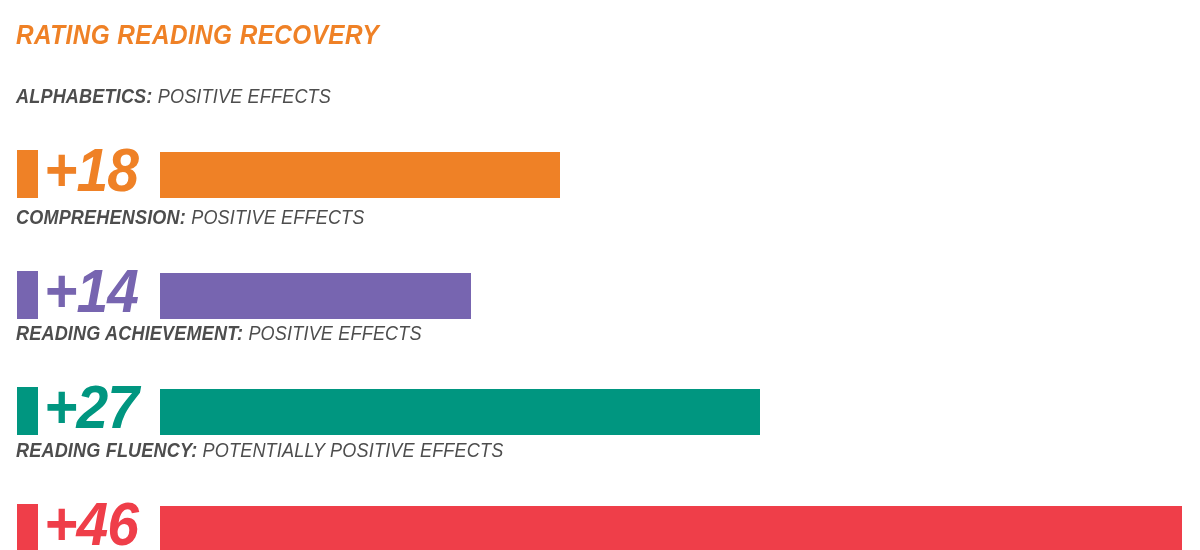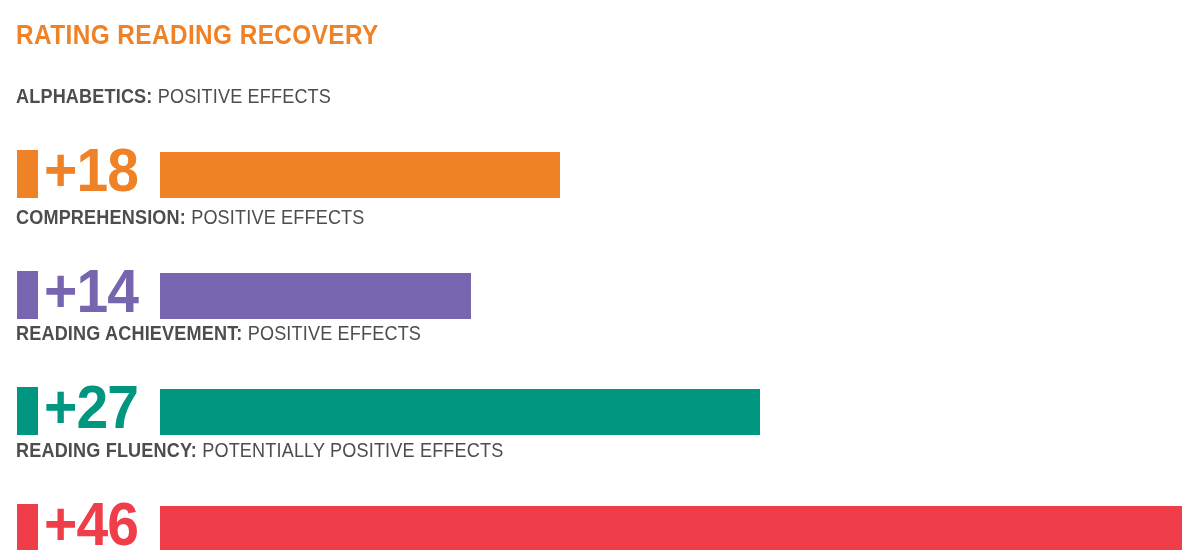--- a/index.html
+++ b/index.html
@@ -113,21 +113,21 @@
 
   #row-3 { top: 438px; }
   #row-3 .bar-area { top: 33px; height: 54px; }
   #row-3 .tick-block { top: 33px; height: 54px; }
   #row-3 .value-label { left: 44px; top: 22px; font-size: 62px; line-height: 62px; }
   #row-3 .bar { left: 160px; top: 35px; height: 52px; }
 </style>
 </head>
 <body>
 
-<div id="infographic" style="background: rgb(255, 255, 255);">
+<div id="infographic" style="background: rgb(255, 255, 255); font-style: italic;">
 
   <div class="chart-title" style="color: rgb(239, 129, 38);">RATING READING RECOVERY</div>
 
   <div class="row" id="row-0">
     <div class="row-label" style="color: rgb(77, 77, 77);">
       <span class="domain">ALPHABETICS:</span><span class="rating"> POSITIVE EFFECTS</span>
     </div>
     <div class="bar-area">
       <div class="tick-block" style="background: rgb(239, 129, 38);"></div>
       <div class="value-label" style="color: rgb(239, 129, 38);">+18</div>

